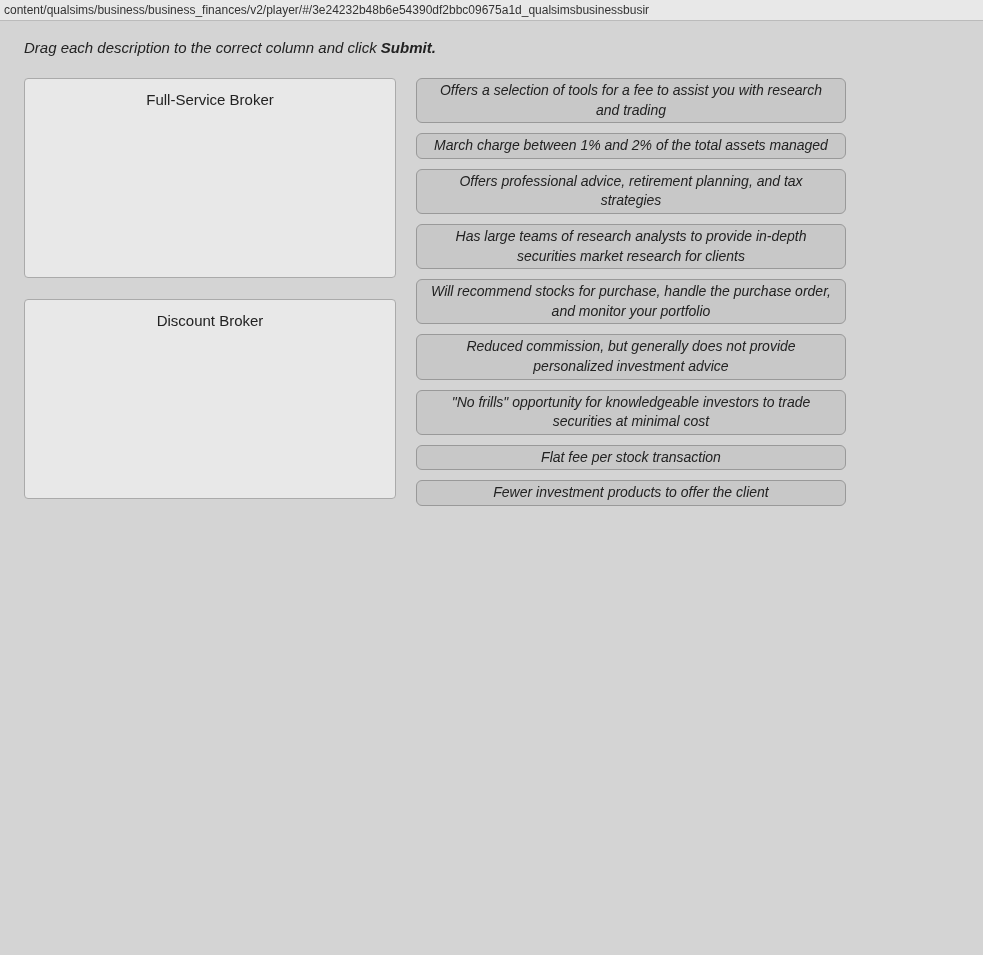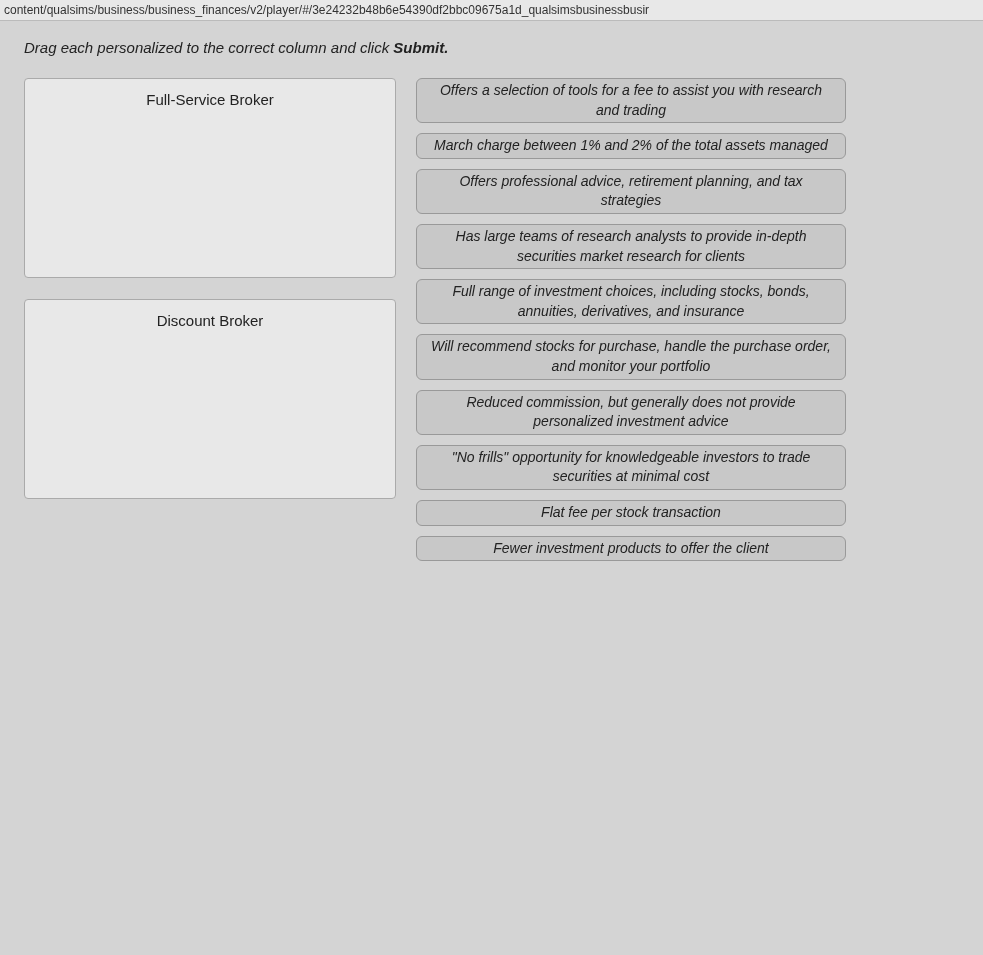--- a/index.html
+++ b/index.html
@@ -98,21 +98,21 @@
   </style>
 </head>
 <body>
 
 <div class="url-bar">
   <span>content/qualsims/business/business_finances/v2/player/#/3e24232b48b6e54390df2bbc09675a1d_qualsimsbusinessbusir</span>
 </div>
 
 <div class="page-container">
   <p class="instruction">
-    <span>Drag each personalized to the correct column and click </span><b>Submit.</b>
+    <span>Drag each description to the correct column and click </span><b>Submit.</b>
   </p>
 
   <div class="main-layout">
 
     <div class="drop-zones">
 
       <div class="drop-zone">
         <div class="drop-zone-label">Full-Service Broker</div>
       </div>
 
@@ -121,21 +121,20 @@
       </div>
 
     </div>
 
     <div class="drag-cards">
 
       <div class="drag-card">Offers a selection of tools for a fee to assist you with research and trading</div>
       <div class="drag-card">March charge between 1% and 2% of the total assets managed</div>
       <div class="drag-card">Offers professional advice, retirement planning, and tax strategies</div>
       <div class="drag-card">Has large teams of research analysts to provide in-depth securities market research for clients</div>
-      <div class="drag-card">Full range of investment choices, including stocks, bonds, annuities, derivatives, and insurance</div>
       <div class="drag-card">Will recommend stocks for purchase, handle the purchase order, and monitor your portfolio</div>
       <div class="drag-card">Reduced commission, but generally does not provide personalized investment advice</div>
       <div class="drag-card">"No frills" opportunity for knowledgeable investors to trade securities at minimal cost</div>
       <div class="drag-card">Flat fee per stock transaction</div>
       <div class="drag-card">Fewer investment products to offer the client</div>
 
     </div>
 
   </div>
 </div>

